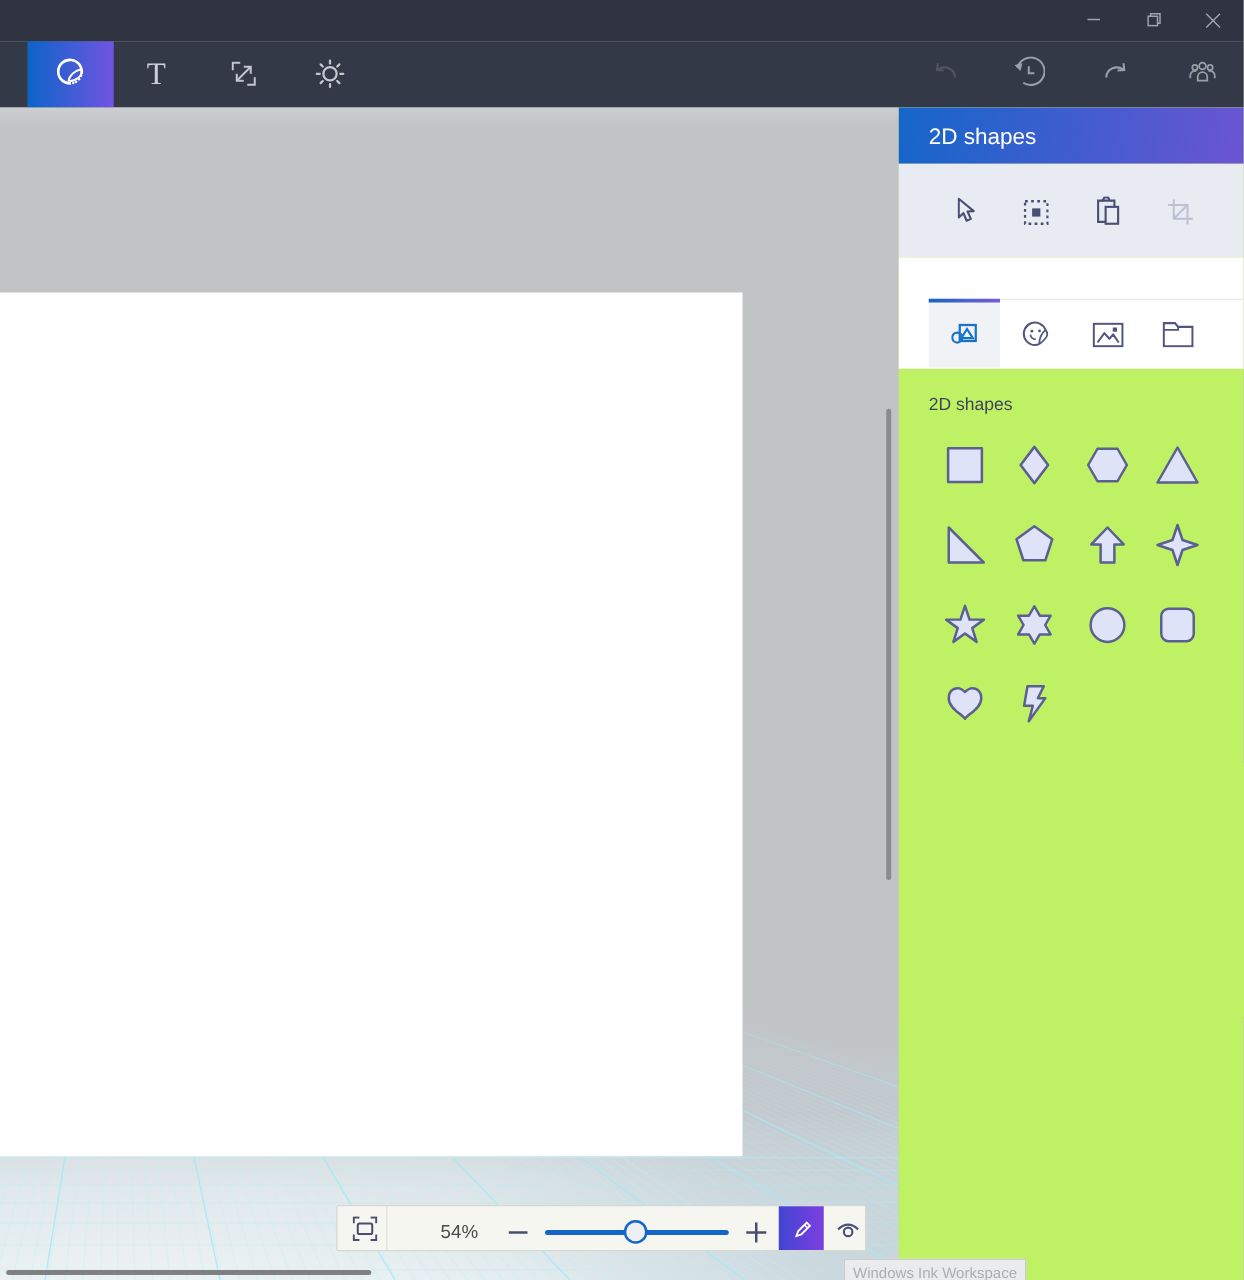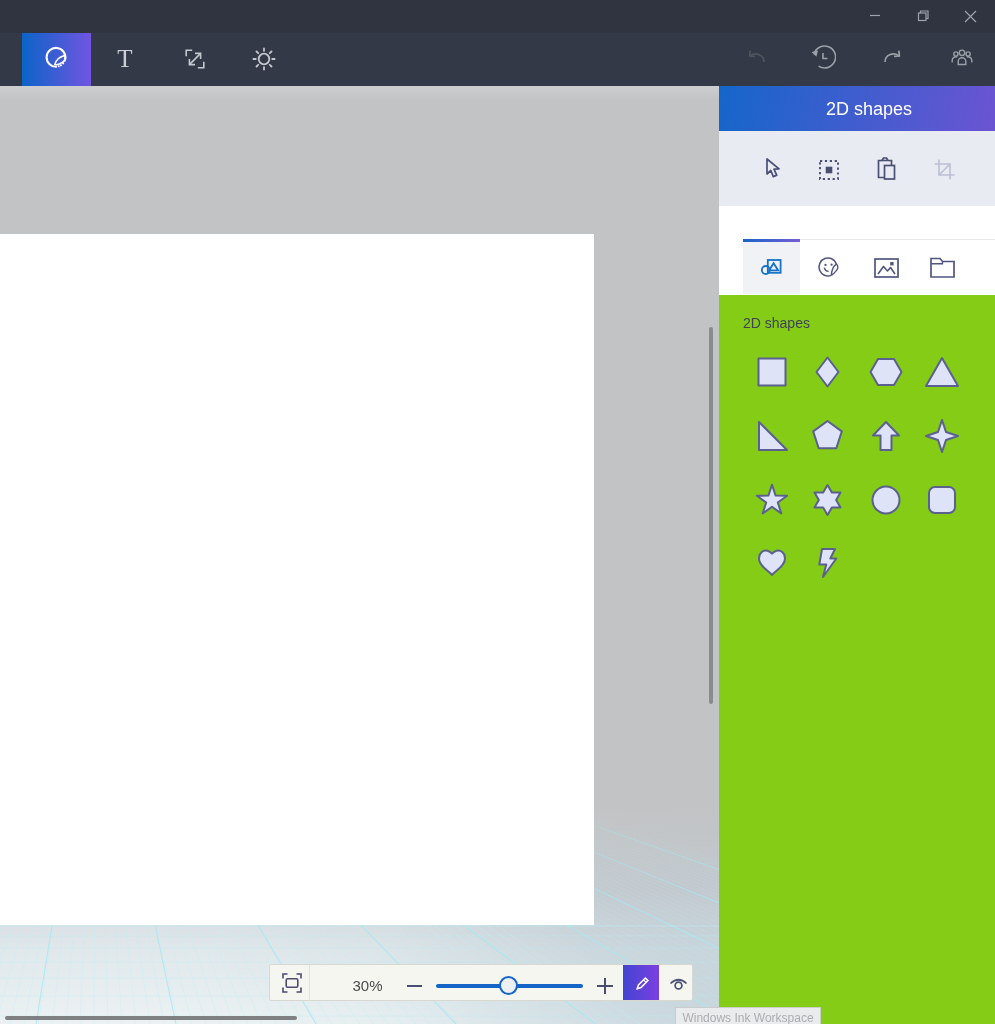--- a/index.html
+++ b/index.html
@@ -35,21 +35,21 @@
           background:#edf0f3;border:2px solid #1565c8;box-sizing:border-box;}
   #zplus1{left:327px;top:20px;width:16px;height:2px;background:#4a4e6e;}
   #zplus2{left:334px;top:13px;width:2px;height:16px;background:#4a4e6e;}
   #penbtn{left:353px;top:0px;width:36px;height:35px;
           background:linear-gradient(90deg,#4145d2,#7c3fe0);}
   
   #tooltip{left:675px;top:1007px;width:146px;height:22px;background:#eaebec;
            border:1px solid #cbccce;box-sizing:border-box;font-size:12px;color:#abaeb1;
            text-align:center;line-height:20px;}
   
-  #panel{left:719px;top:86px;width:276px;height:938px;background:#84cc16;text-align:center;}
+  #panel{left:719px;top:86px;width:276px;height:938px;background:#bef264;}
   #phead{left:0;top:0;width:276px;height:45px;
          background:linear-gradient(100deg,#1566ca,#6b54d2);
          color:#fff;font-size:18px;line-height:46px;padding-left:24px;box-sizing:border-box;}
   #piconrow{left:0;top:45px;width:276px;height:75px;background:#e9ebf2;}
   #pwhite{left:0;top:120px;width:276px;height:89px;background:#ffffff;}
   #ptabline{left:81px;top:153px;width:195px;height:1px;background:#e8e8ec;}
   #ptab{left:24px;top:153px;width:57px;height:55px;background:#f1f2f6;
         border-top:3px solid #1565c8;box-sizing:border-box;
         border-image:linear-gradient(90deg,#1565c8,#7a5cd6) 1;}
   #plabel{left:24px;top:229px;font-size:14px;color:#41425a;}
@@ -275,21 +275,21 @@
   <div class="abs" id="vscroll"></div>
   <div class="abs" id="hscroll"></div>
   <div class="abs" id="zoombar">
     <svg class="abs" style="left:12px;top:8px" width="20" height="20" viewBox="0 0 20 20">
       <g fill="none" stroke="#4a4a72" stroke-width="1.6">
         <rect x="4.2" y="5.8" width="11.6" height="8.4" rx="1.5"></rect>
         <path d="M1,5.5 V1 H5.5 M14.5,1 H19 V5.5 M19,14.5 V19 H14.5 M5.5,19 H1 V14.5"></path>
       </g>
     </svg>
     <div class="abs" id="zsep"></div>
-    <div class="abs" id="zpct">30%</div>
+    <div class="abs" id="zpct">54%</div>
     <div class="abs" id="zminus"></div>
     <div class="abs" id="ztrack"></div>
     <div class="abs" id="zthumb"></div>
     <div class="abs" id="zplus1"></div>
     <div class="abs" id="zplus2"></div>
     <div class="abs" id="penbtn">
       <svg class="abs" style="left:8px;top:9px" width="21" height="21" viewBox="0 0 21 21">
         <g transform="rotate(45 10.5 10.5)" stroke="#ffffff" fill="none" stroke-width="1.5">
           <path d="M8.7,3.2 h3.6 v9.8 l-1.8,3.6 l-1.8,-3.6 z"></path>
           <path d="M8.7,5.8 h3.6" stroke-width="1.2"></path>

